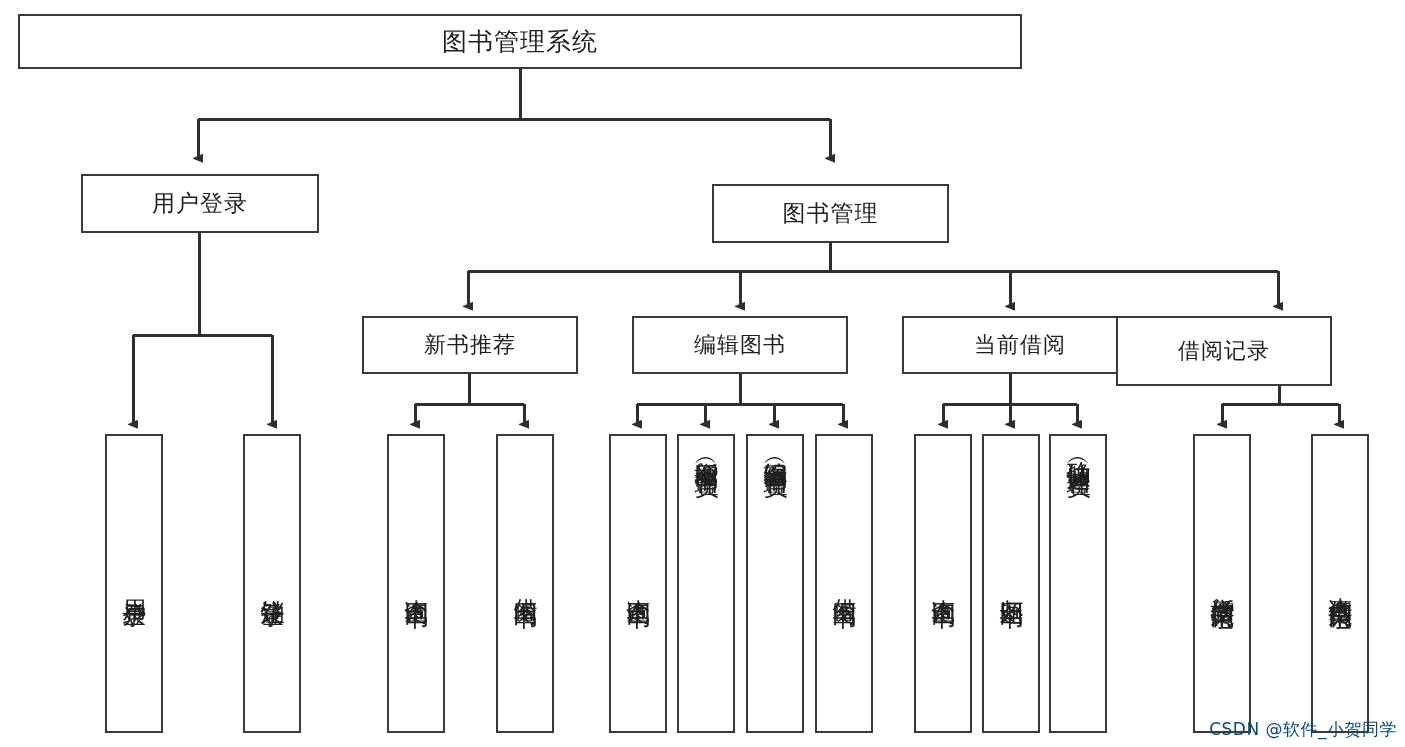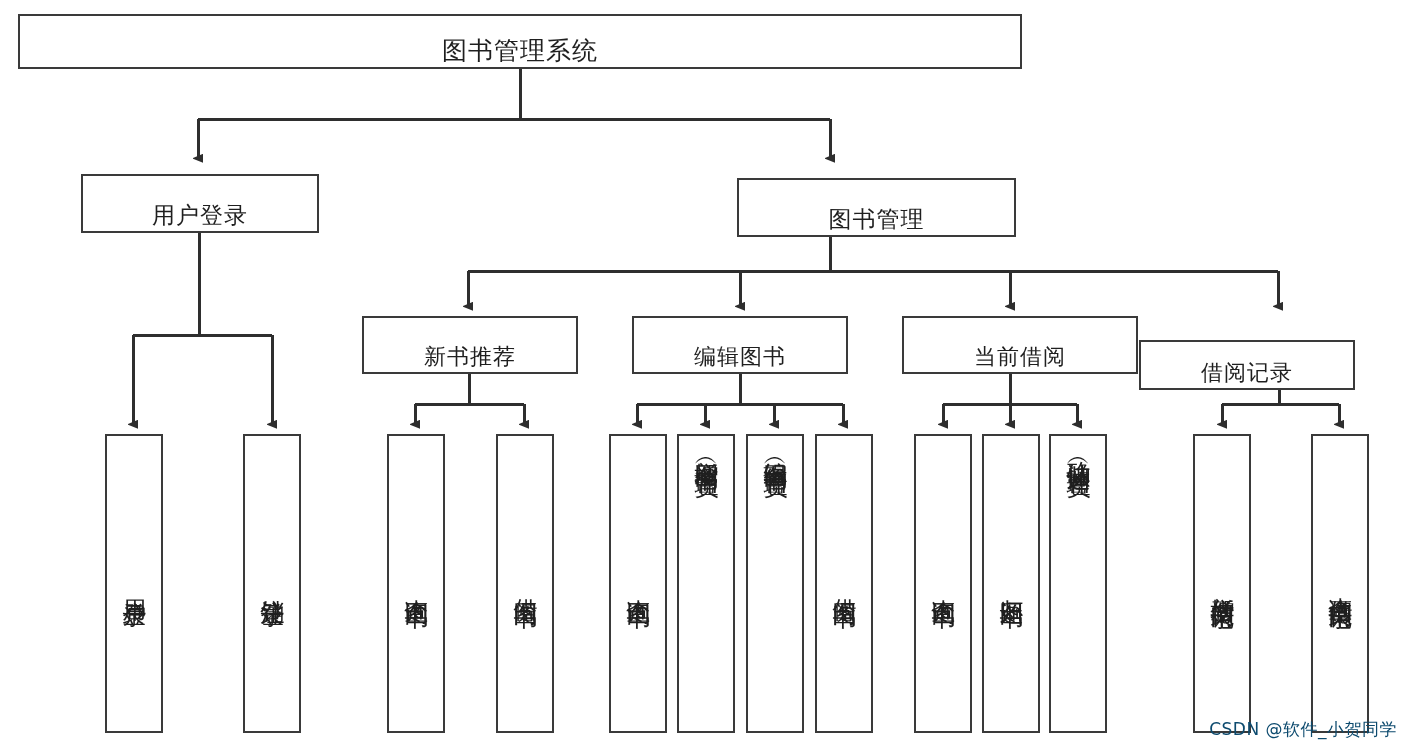--- a/index.html
+++ b/index.html
@@ -20,21 +20,21 @@
     left:0; top:0;
     width:1405px; height:747px;
     pointer-events:none;
   }
   .node{
     position:absolute;
     box-sizing:border-box;
     background:#ffffff;
     border:2.5px solid #3a3a3a;
     display:flex;
-    align-items:flex-end;
+    align-items:center;
     justify-content:center;
     color:#1f1f1f;
     z-index:2;
   }
   .node.root{
     font-size:25px;
     letter-spacing:1px;
   }
   .node.lvl1{
     font-size:23px;
@@ -130,37 +130,37 @@
   </svg>
 
   <div class="node root" style="left:18px; top:14px; width:1004px; height:55px;">
     <span>图书管理系统</span>
   </div>
 
   <div class="node lvl1" style="left:81px; top:174px; width:238px; height:59px;">
     <span>用户登录</span>
   </div>
 
-  <div class="node lvl1" style="left:712px; top:178px; width:279px; height:59px;margin-left:25px;">
+  <div class="node lvl1" style="left:712px; top:184px; width:237px; height:59px;">
     <span>图书管理</span>
   </div>
 
   <div class="node lvl2" style="left:362px; top:316px; width:216px; height:58px;">
     <span>新书推荐</span>
   </div>
 
   <div class="node lvl2" style="left:632px; top:316px; width:216px; height:58px;">
     <span>编辑图书</span>
   </div>
 
   <div class="node lvl2" style="left:902px; top:316px; width:236px; height:58px;">
     <span>当前借阅</span>
   </div>
 
-  <div class="node lvl2" style="left:1139px; top:316px; width:216px; height:50px;margin-top:24px;">
+  <div class="node lvl2" style="left:1116px; top:316px; width:216px; height:70px;">
     <span>借阅记录</span>
   </div>
 
   <div class="node leaf centered" style="left:105px; top:434px; width:58px; height:299px;">
     <span class="vtext">用户登录</span>
   </div>
 
   <div class="node leaf centered" style="left:243px; top:434px; width:58px; height:299px;">
     <span class="vtext">注销登录</span>
   </div>

